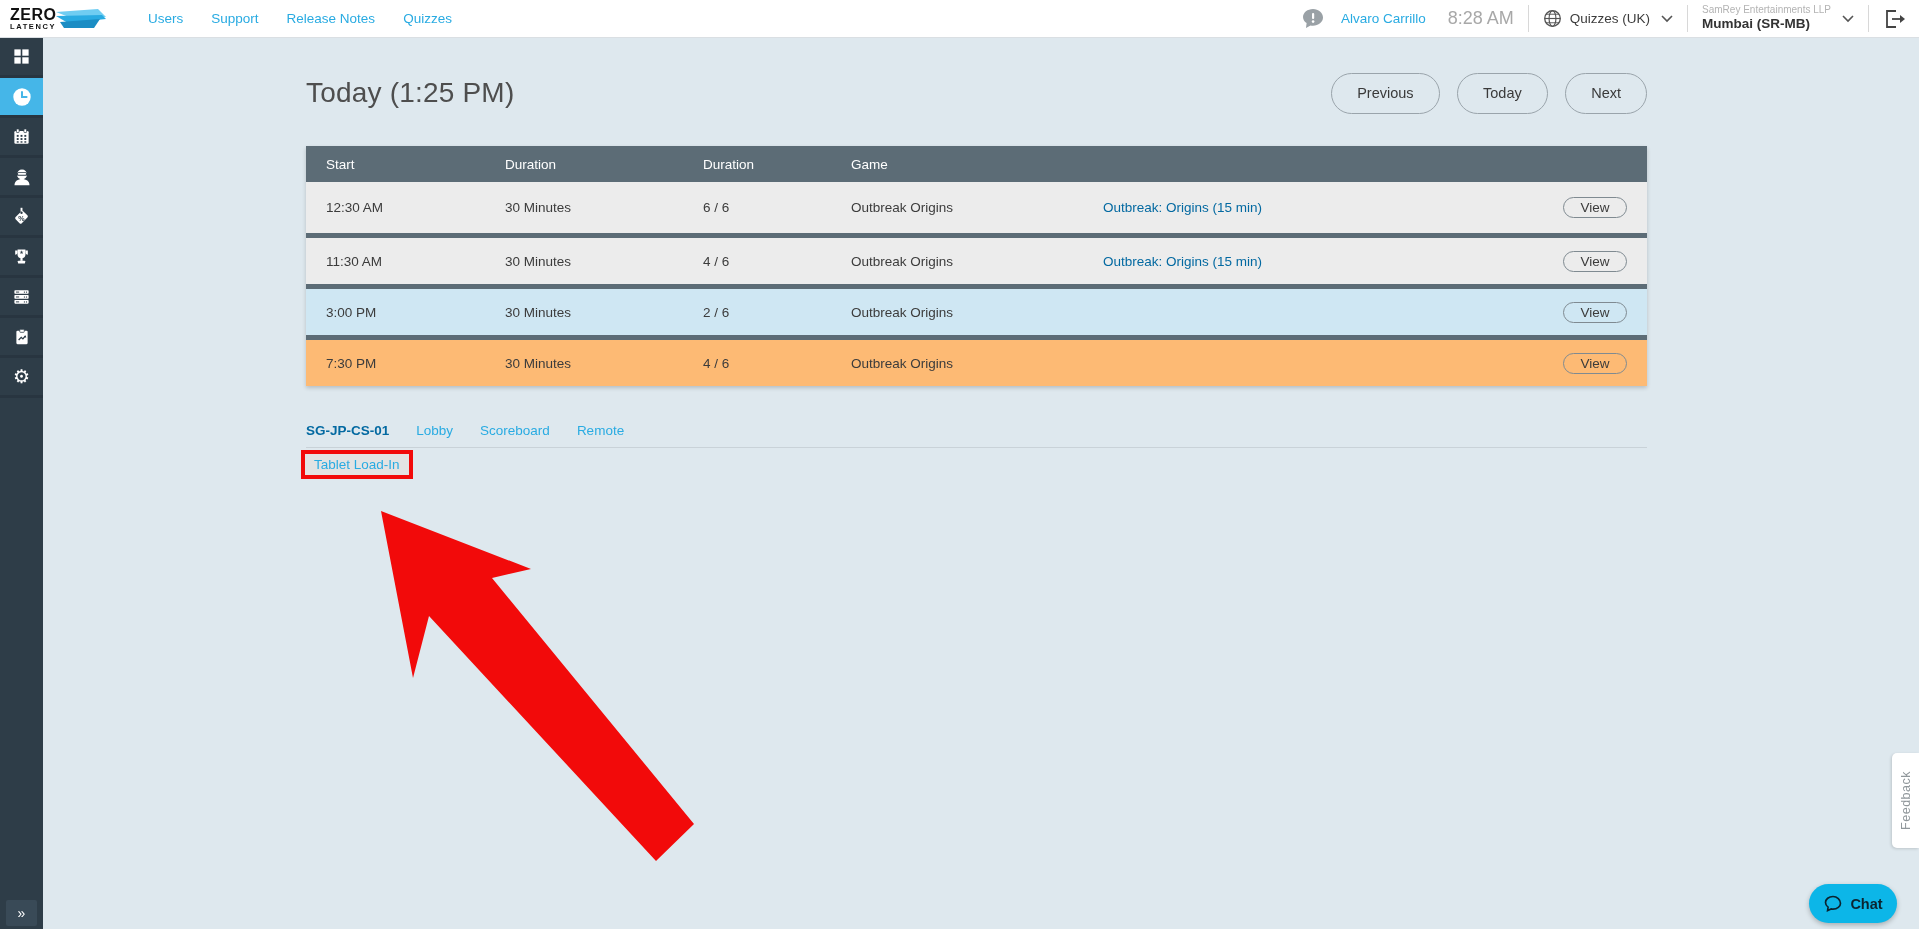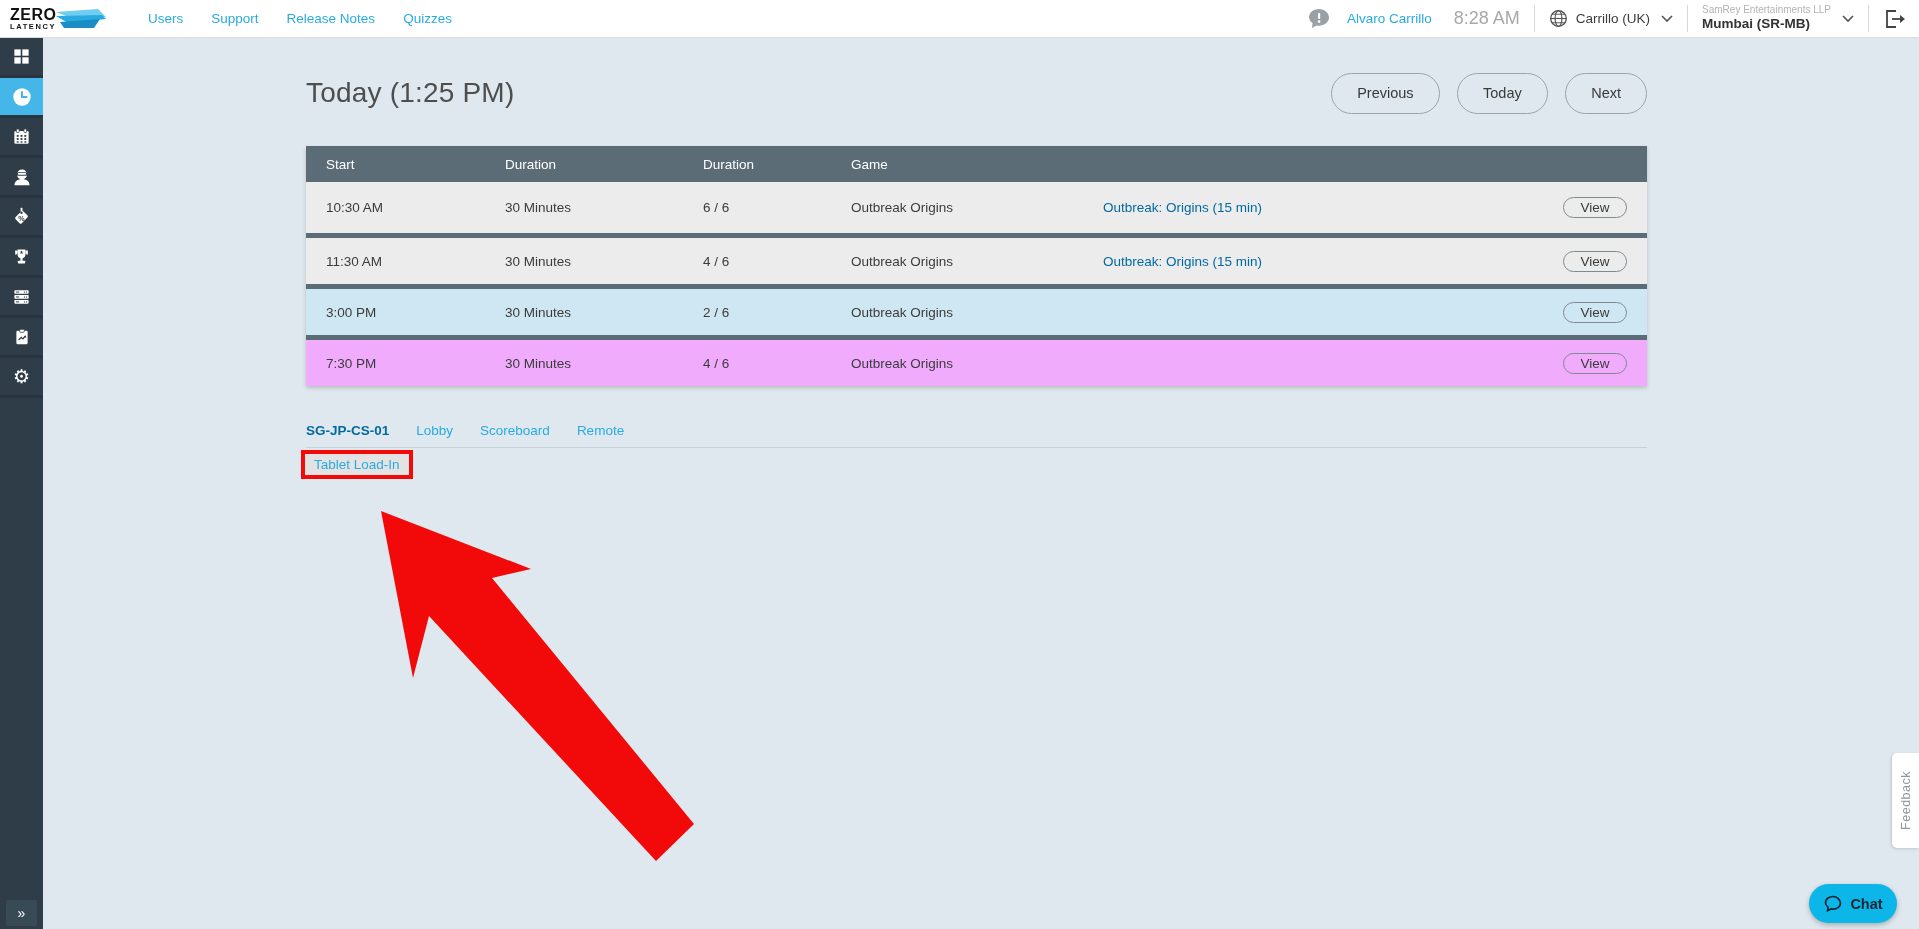--- a/index.html
+++ b/index.html
@@ -39,21 +39,21 @@
   .content { position:absolute; left:306px; top:38px; width:1341px; }
   .head-row { display:flex; justify-content:space-between; align-items:center; margin-top:26px; height:58px; }
   h1.page-title { font-size:28px; font-weight:300; color:#4e4e4e; letter-spacing:.2px; }
   .pill { height:41px; padding:0 25px; border-radius:21px; border:1px solid #9aa4ab; background:transparent;
     font-size:14.5px; color:#3a3a3a; margin-left:13px; cursor:pointer; font-family:inherit; }
 
   .stable { margin-top:24px; width:1341px; box-shadow:0 2px 4px rgba(0,0,0,.18); }
   .thead { height:36px; background:#5c6c76; color:#fff; display:flex; align-items:center; padding-left:20px; font-size:13.5px; }
   .trow { height:51px; display:flex; align-items:center; padding-left:20px; font-size:13.5px; color:#3c3c3c; }
   .trow + .trow { border-top:5px solid #5c6c76; }
-  .bg-gray { background:#ececec; } .bg-blue { background:#cfe7f3; } .bg-white { background:#f0abfc; }
+  .bg-gray { background:#ececec; } .bg-blue { background:#cfe7f3; } .bg-white { background:#fdba74; }
   .c-start { width:179px; } .c-dur { width:198px; } .c-pl { width:148px; } .c-game { width:252px; }
   .c-link { flex:1; color:#0369a1; text-decoration:none; font-size:13.5px; }
   .view-btn { width:64px; height:21px; border-radius:15px; border:1px solid #7f8a91; background:transparent;
     font-size:13.5px; color:#3c3c3c; margin-right:20px; cursor:pointer; font-family:inherit; }
 
   .device-section { margin-top:37px; }
   .device-row { display:flex; align-items:baseline; gap:27px; font-size:13.5px; }
   .device-id { font-weight:700; color:#0369a1; }
   .device-row a { color:#29abe2; text-decoration:none; }
   .device-hr { border:none; border-top:1px solid #c9d2d8; margin-top:9px; width:1341px; }
@@ -103,21 +103,21 @@
     <a href="#" class="user-name" style="text-decoration:none;">Alvaro Carrillo</a>
     <span class="tb-time">8:28 AM</span>
     <span class="tb-div"></span>
     <svg width="19" height="19" viewBox="0 0 20 20">
       <circle cx="10" cy="10" r="8.2" fill="none" stroke="#555" stroke-width="1.4"></circle>
       <ellipse cx="10" cy="10" rx="3.6" ry="8.2" fill="none" stroke="#555" stroke-width="1.2"></ellipse>
       <line x1="1.8" y1="10" x2="18.2" y2="10" stroke="#555" stroke-width="1.2"></line>
       <line x1="3" y1="5.5" x2="17" y2="5.5" stroke="#555" stroke-width="1"></line>
       <line x1="3" y1="14.5" x2="17" y2="14.5" stroke="#555" stroke-width="1"></line>
     </svg>
-    <span class="lang-label">Carrillo (UK)</span>
+    <span class="lang-label">Quizzes (UK)</span>
     <svg class="chev" width="12" height="8" viewBox="0 0 12 8">
       <polyline points="1,1 6,6 11,1" fill="none" stroke="#555" stroke-width="1.6"></polyline>
     </svg>
     <span class="tb-div"></span>
     <div class="org-block">
       <div class="org-name">SamRey Entertainments LLP</div>
       <div class="org-venue">Mumbai (SR-MB)</div>
     </div>
     <svg class="chev" width="12" height="8" viewBox="0 0 12 8">
       <polyline points="1,1 6,6 11,1" fill="none" stroke="#555" stroke-width="1.6"></polyline>
@@ -238,21 +238,21 @@
 
   <div class="stable">
     <div class="thead">
       <div class="c-start">Start</div>
       <div class="c-dur">Duration</div>
       <div class="c-pl">Duration</div>
       <div class="c-game">Game</div>
     </div>
 
     <div class="trow bg-gray">
-      <div class="c-start">10:30 AM</div>
+      <div class="c-start">12:30 AM</div>
       <div class="c-dur">30 Minutes</div>
       <div class="c-pl">6 / 6</div>
       <div class="c-game">Outbreak Origins</div>
       <a href="#" class="c-link">Outbreak: Origins (15 min)</a>
       <button class="view-btn">View</button>
     </div>
 
     <div class="trow bg-gray">
       <div class="c-start">11:30 AM</div>
       <div class="c-dur">30 Minutes</div>

